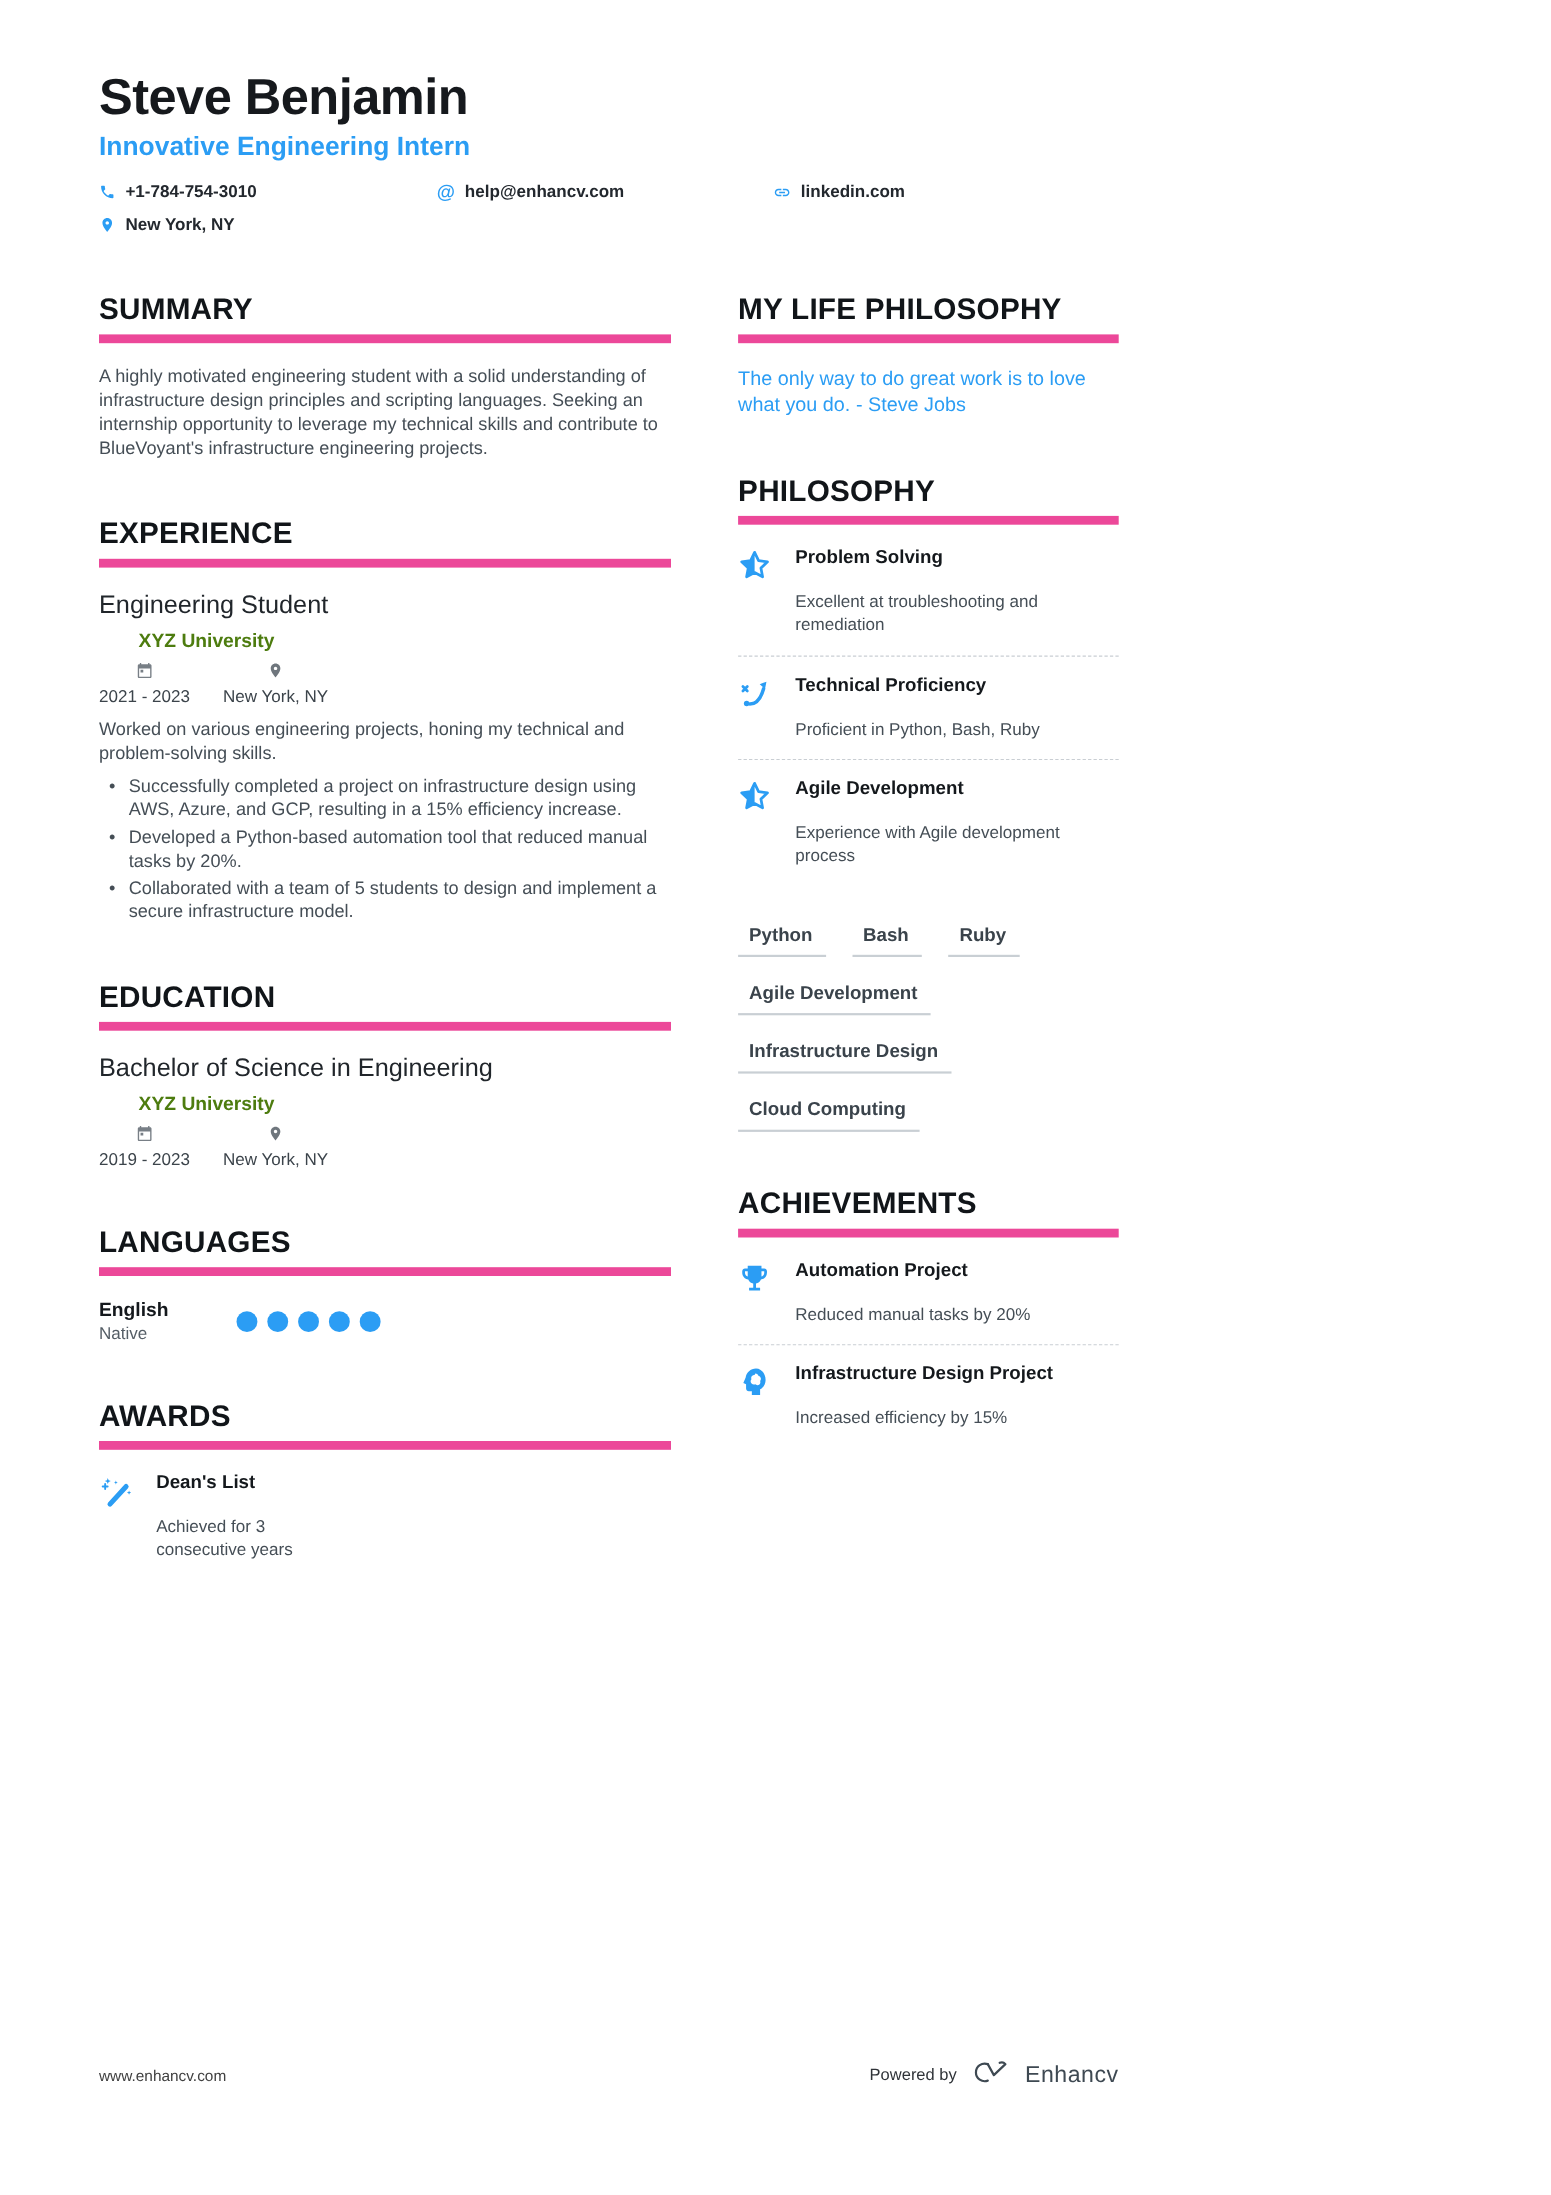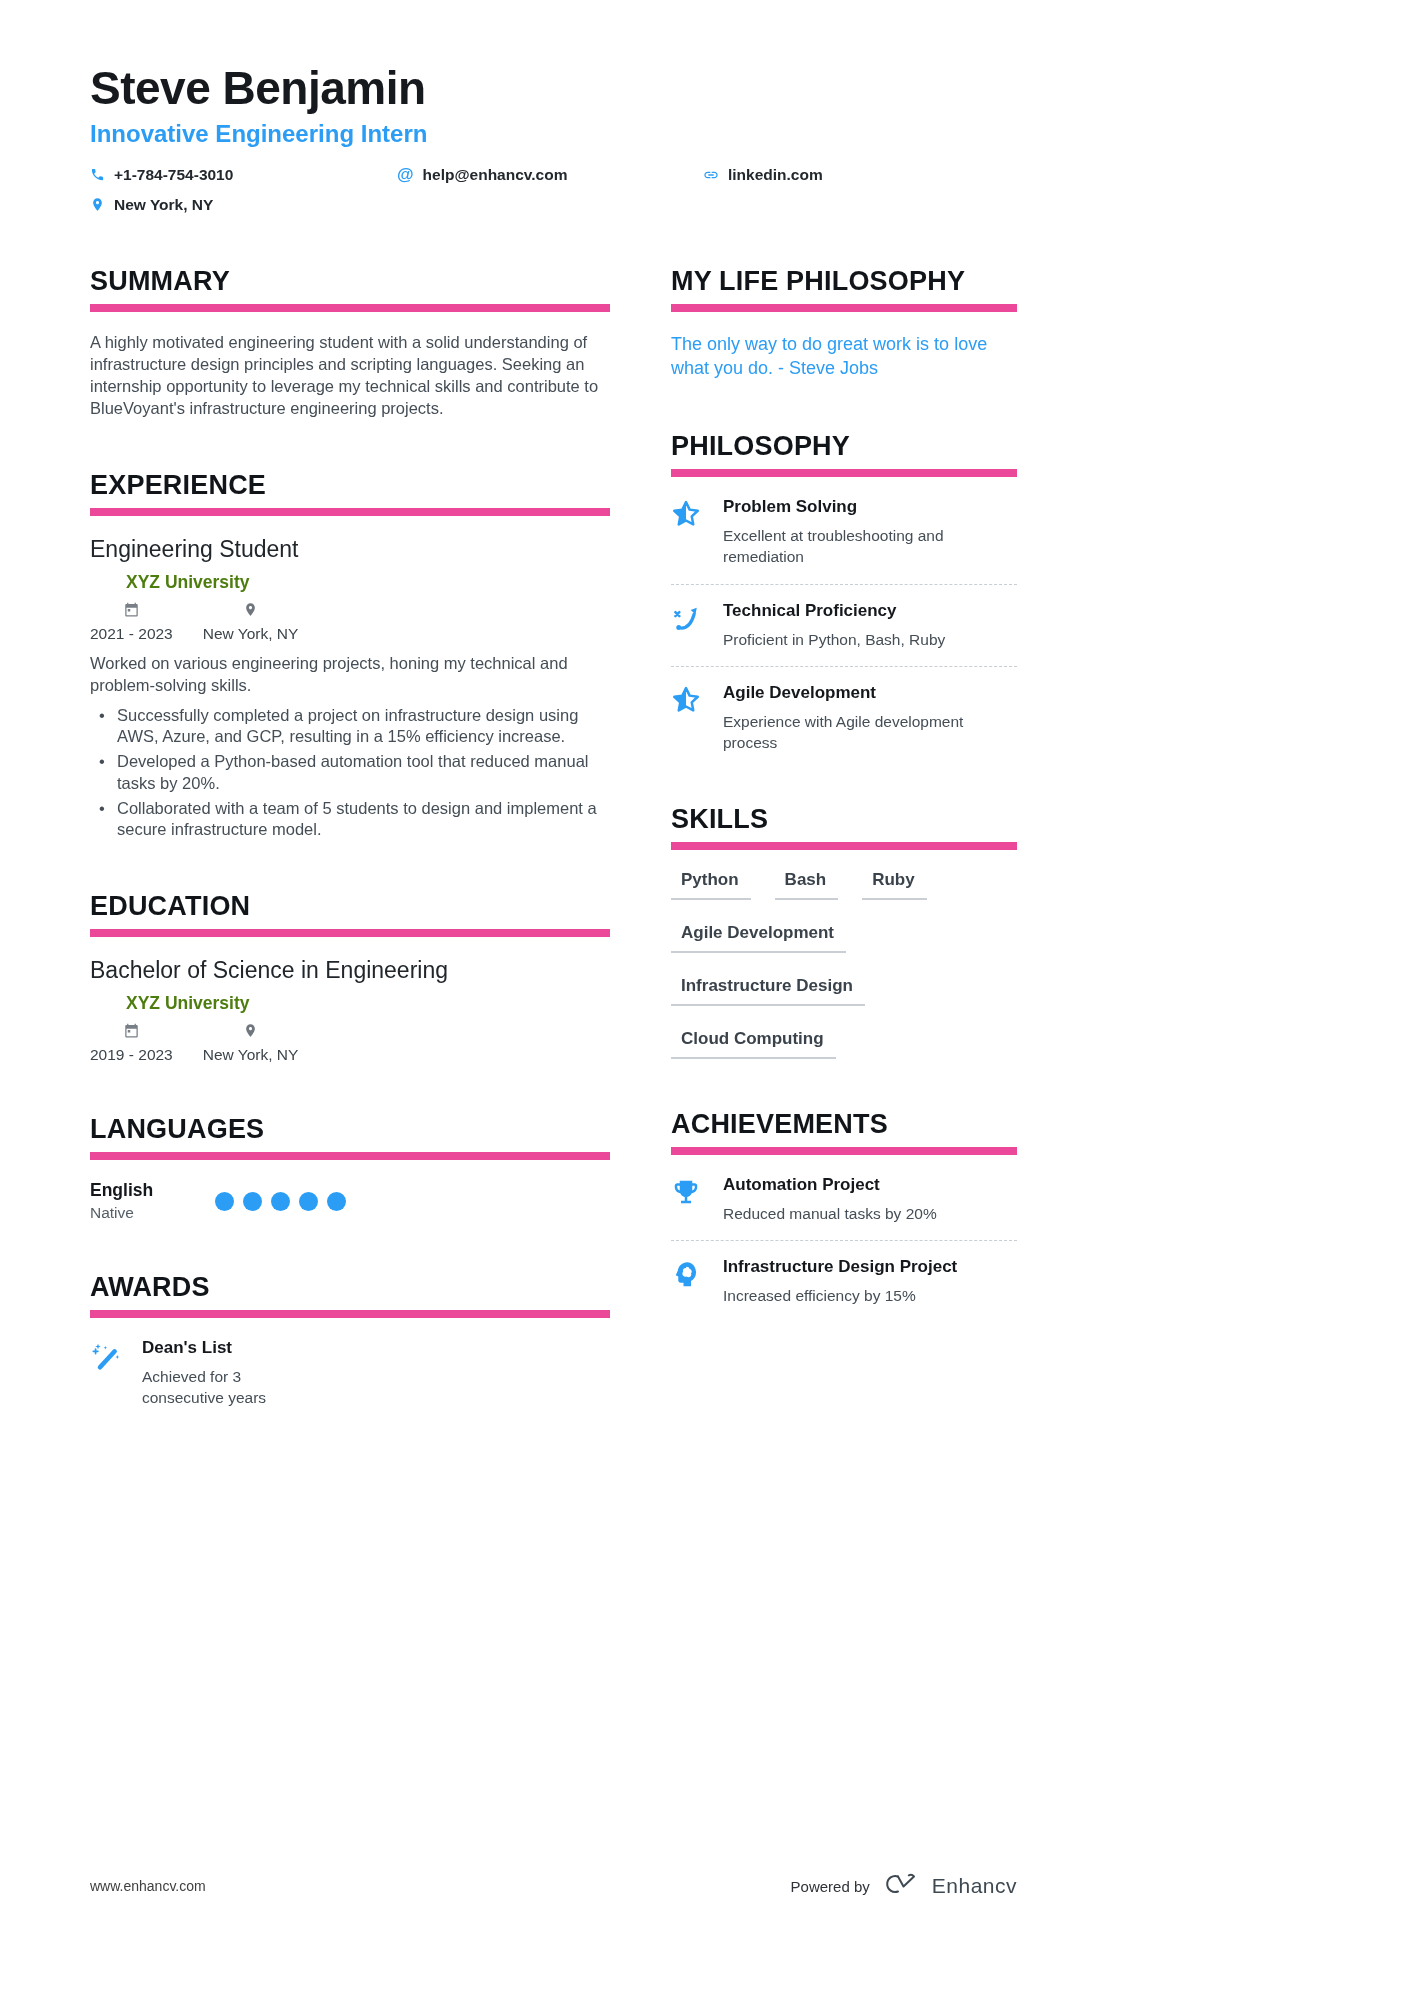--- a/index.html
+++ b/index.html
@@ -42,21 +42,21 @@
   .lang-names { width: 125px; }
   .lang-name { font-size: 17.5px; font-weight: 700; color: #14181c; }
   .lang-level { font-size: 15.5px; color: #555e66; margin-top: 3px; }
   .dots { display: flex; gap: 9px; align-items: center; }
   .dot { width: 19px; height: 19px; border-radius: 50%; background: #2b9df4; }
 
   
   .icon-item { display: flex; gap: 18px; align-items: flex-start; }
   .icon-box { flex: 0 0 34px; padding-top: 2px; }
   .item-title { font-size: 17px; font-weight: 700; color: #14181c; }
-  .item-desc { font-size: 15.5px; line-height: 1.38; color: #454e56; margin-top: 8px; }
+  .item-desc { font-size: 15.5px; line-height: 1.38; color: #454e56; margin-top: 20px; }
   .strength .item-desc { max-width: 272px; }
   .award .item-desc { max-width: 150px; }
   .dashed-sep { border: none; border-top: 1px dashed #c9ced3; margin: 16px 0; }
 
   
   .quote { font-size: 18px; line-height: 1.36; color: #2b9df4; }
 
   
   .skill-row { display: flex; gap: 24px; margin-bottom: 23px; }
   .skill-tag { font-size: 17px; font-weight: 700; color: #3a434b; padding: 0 12px 8px 10px; border-bottom: 2px solid #c9cfd4; }
@@ -266,21 +266,20 @@
               </svg>
             </div>
             <div>
               <div class="item-title">Agile Development</div>
               <div class="item-desc">Experience with Agile development process</div>
             </div>
           </div>
         </div>
 
         <div class="section">
-          <div class="sec-heading">SKILLS</div>
           <div class="skill-row">
             <span class="skill-tag">Python</span>
             <span class="skill-tag">Bash</span>
             <span class="skill-tag">Ruby</span>
           </div>
           <div class="skill-row">
             <span class="skill-tag">Agile Development</span>
           </div>
           <div class="skill-row">
             <span class="skill-tag">Infrastructure Design</span>

